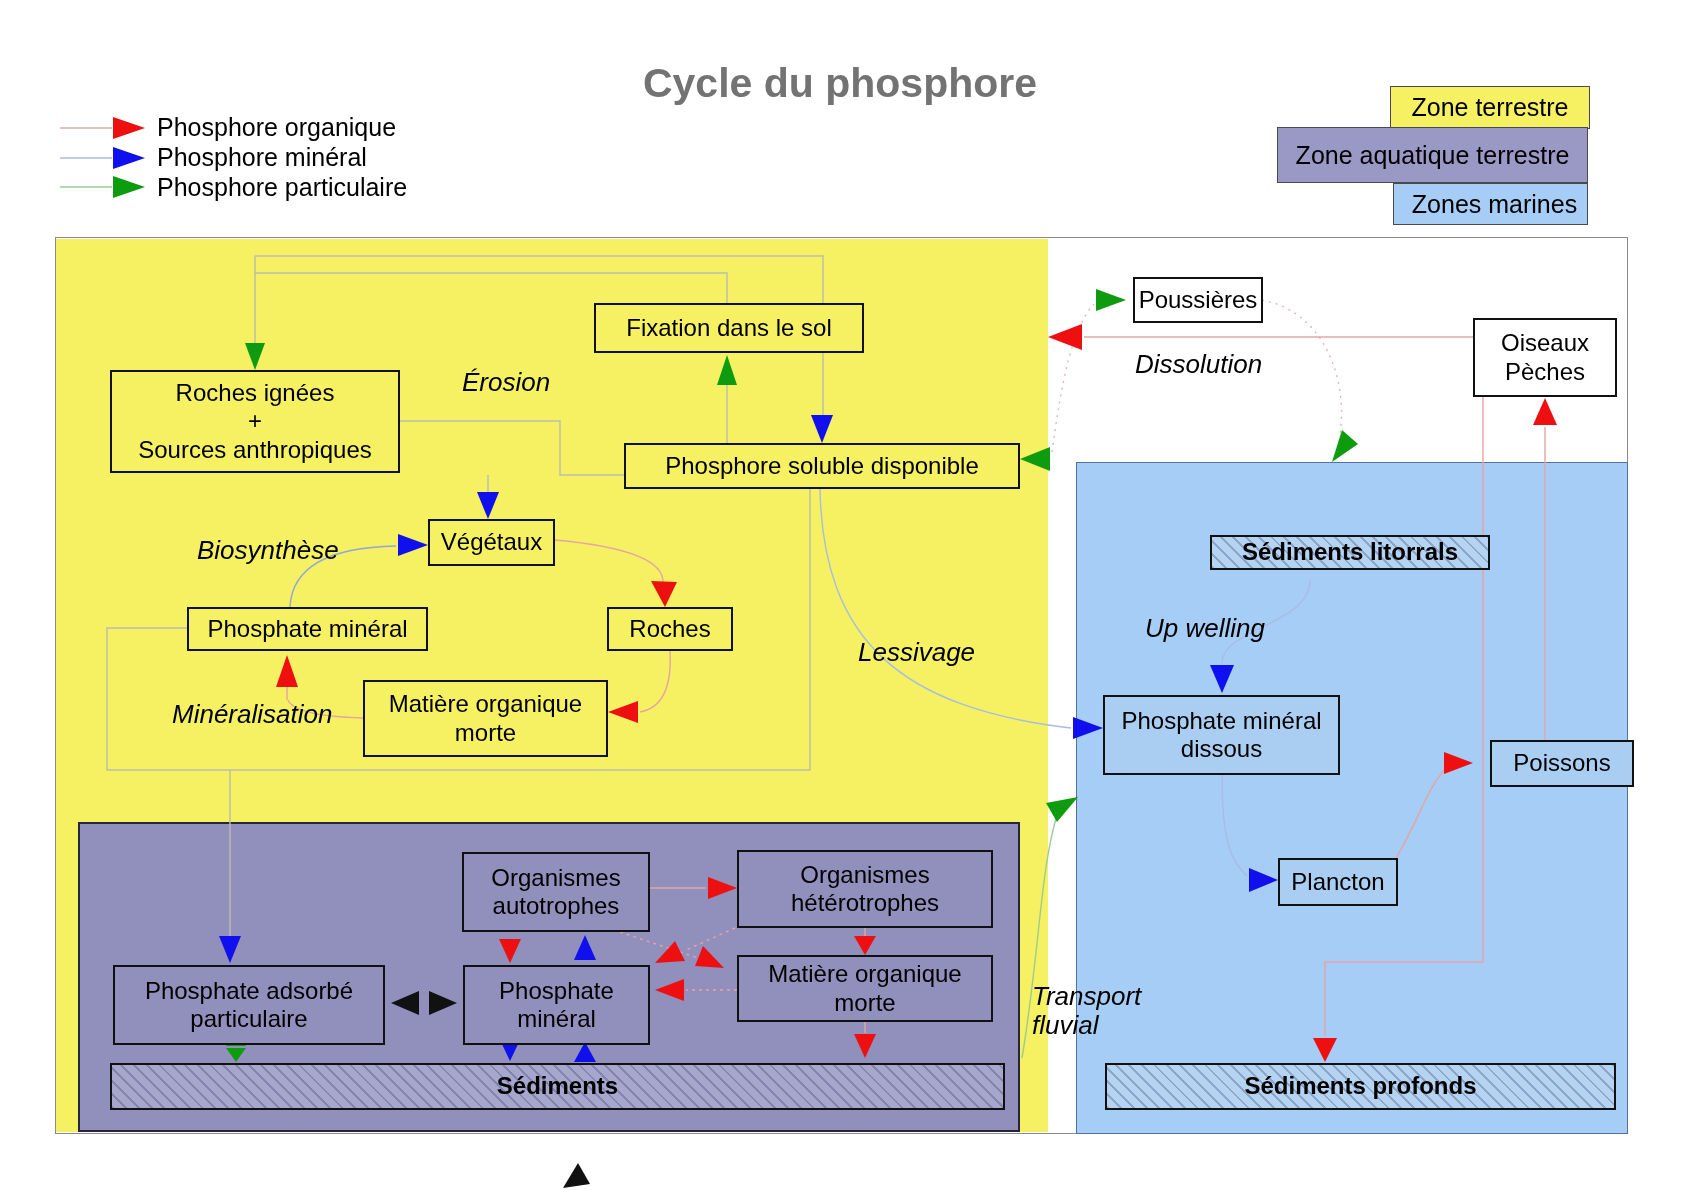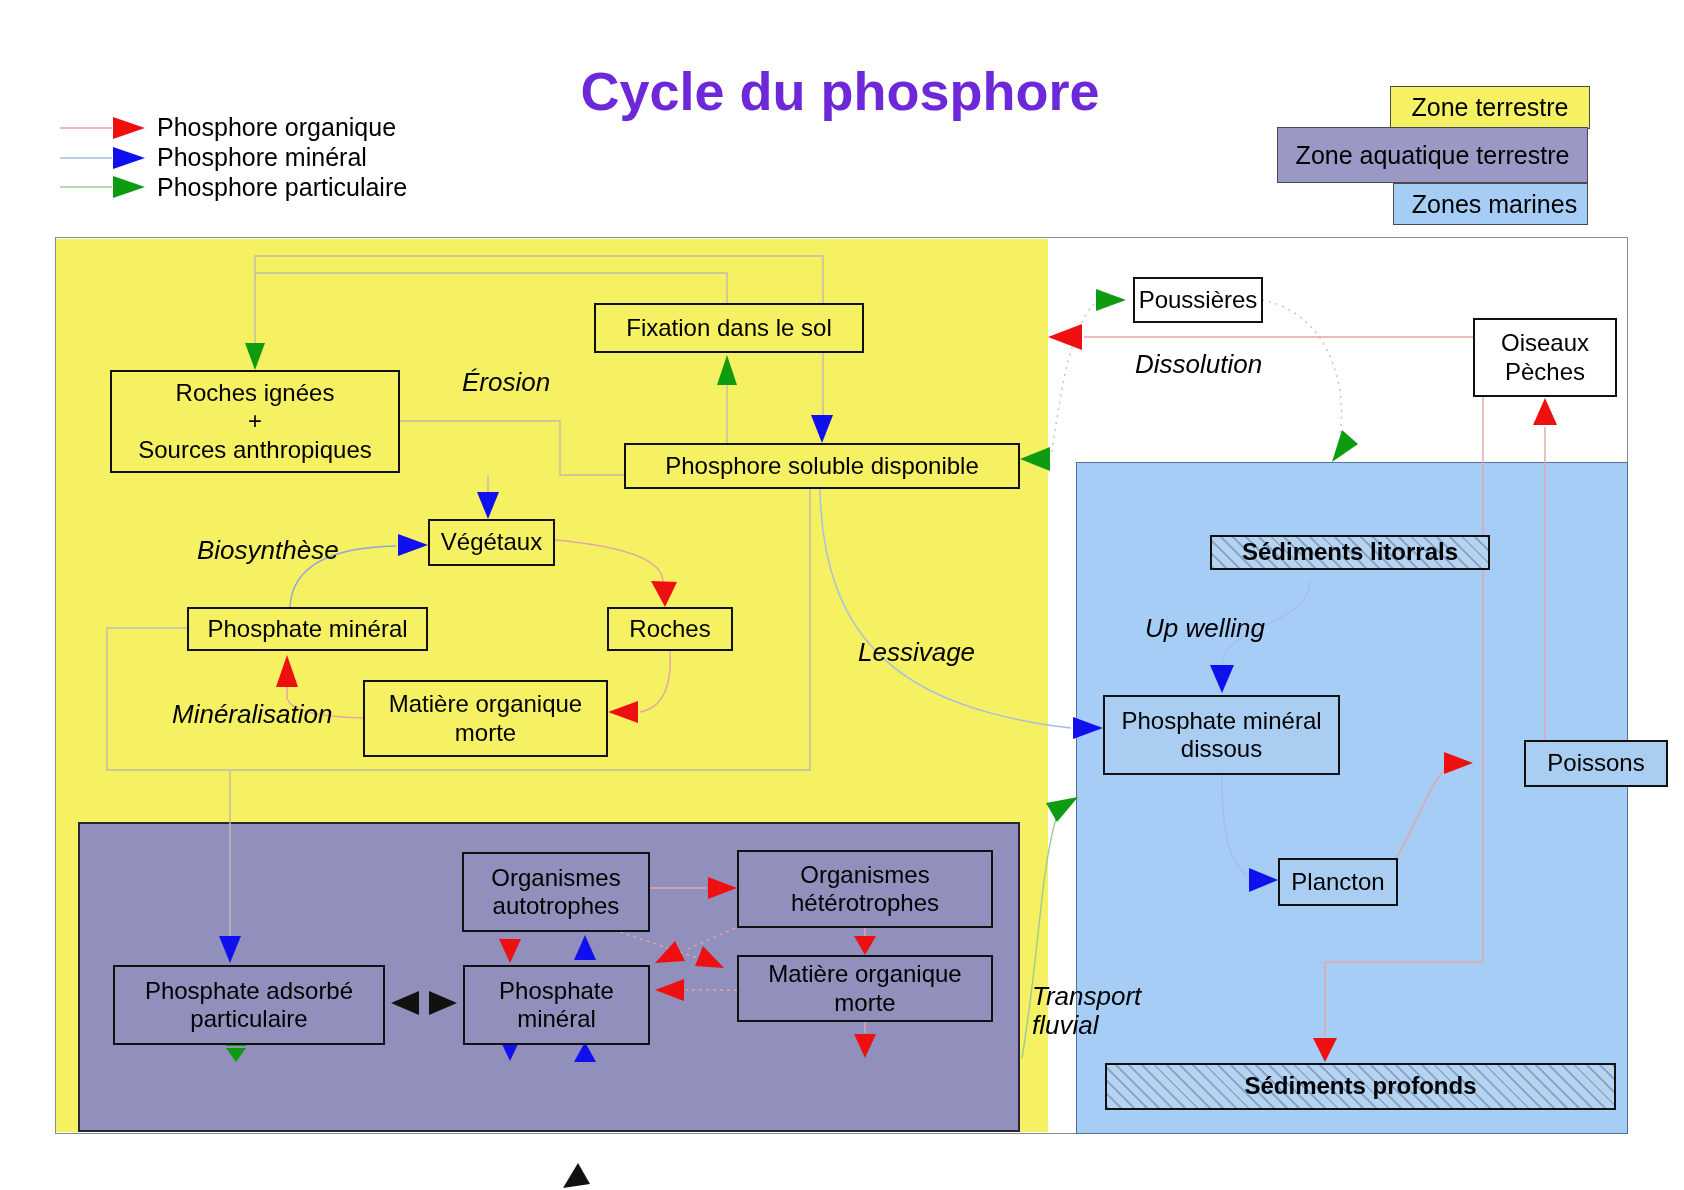--- a/index.html
+++ b/index.html
@@ -17,21 +17,21 @@
         font-size:24px;line-height:1.18;white-space:pre-line;padding:2px 6px;}
   .n-yellow{background:#f5f163;}
   .n-purple{background:#918fbb;}
   .n-blue{background:#a9cef2;}
   .n-white{background:#ffffff;}
   .hatch{font-weight:bold;
      background-image:repeating-linear-gradient(45deg, rgba(50,60,110,0.30) 0 2px, rgba(0,0,0,0) 2px 9px);}
   .hatch-purple{background-color:#a7a6cc;}
   .hatch-blue{background-color:#b4d4f2;}
   .ilabel{position:absolute;font-style:italic;font-size:26px;white-space:pre-line;line-height:1.1;}
-  #title{left:540px;top:60px;width:600px;text-align:center;font-size:54px;font-weight:bold;color:#6d28d9;}
+  #title{left:540px;top:60px;width:600px;text-align:center;font-size:41px;font-weight:bold;color:#737373;}
   .legend-row{position:absolute;left:157px;font-size:25px;}
   .keybox{position:absolute;box-sizing:border-box;border:1px solid #4a4a4a;
           display:flex;align-items:center;justify-content:center;font-size:25px;}
   .ln{fill:none;stroke-width:1.4;}
   .c-gray{stroke:#bdbdb0;}
   .c-pblue{stroke:#96a4dc;}
   .c-pblue2{stroke:#a8bce4;}
   .c-pred{stroke:#e6a4a4;}
   .c-pgreen{stroke:#9ccb96;}
   .c-dot{stroke:#dcb6b6;stroke-dasharray:2 5;}
@@ -166,25 +166,26 @@
   <div class="node n-purple" style="left:462px;top:852px;width:188px;height:80px;">Organismes
 autotrophes</div>
   <div class="node n-purple" style="left:737px;top:850px;width:256px;height:78px;">Organismes
 hétérotrophes</div>
   <div class="node n-purple" style="left:113px;top:965px;width:272px;height:80px;">Phosphate adsorbé
 particulaire</div>
   <div class="node n-purple" style="left:463px;top:965px;width:187px;height:80px;">Phosphate
 minéral</div>
   <div class="node n-purple" style="left:737px;top:955px;width:256px;height:67px;">Matière organique
 morte</div>
+  <div class="node hatch hatch-purple" style="left:110px;top:1063px;width:895px;height:47px;">Sédiments</div>
 
   <div class="node hatch hatch-blue" style="left:1210px;top:535px;width:280px;height:35px;">Sédiments litorrals</div>
   <div class="node n-blue" style="left:1103px;top:695px;width:237px;height:80px;">Phosphate minéral
 dissous</div>
-  <div class="node n-blue" style="left:1524px;top:740px;width:144px;height:47px;">Poissons</div>
+  <div class="node n-blue" style="left:1490px;top:740px;width:144px;height:47px;">Poissons</div>
   <div class="node n-blue" style="left:1278px;top:858px;width:120px;height:48px;">Plancton</div>
   <div class="node hatch hatch-blue" style="left:1105px;top:1063px;width:511px;height:47px;">Sédiments profonds</div>
 
   <div class="ilabel" style="left:462px;top:368px;">Érosion</div>
   <div class="ilabel" style="left:197px;top:536px;">Biosynthèse</div>
   <div class="ilabel" style="left:172px;top:700px;">Minéralisation</div>
   <div class="ilabel" style="left:858px;top:638px;">Lessivage</div>
   <div class="ilabel" style="left:1135px;top:350px;">Dissolution</div>
   <div class="ilabel" style="left:1145px;top:614px;">Up welling</div>
   <div class="ilabel" style="left:1032px;top:982px;">Transport

